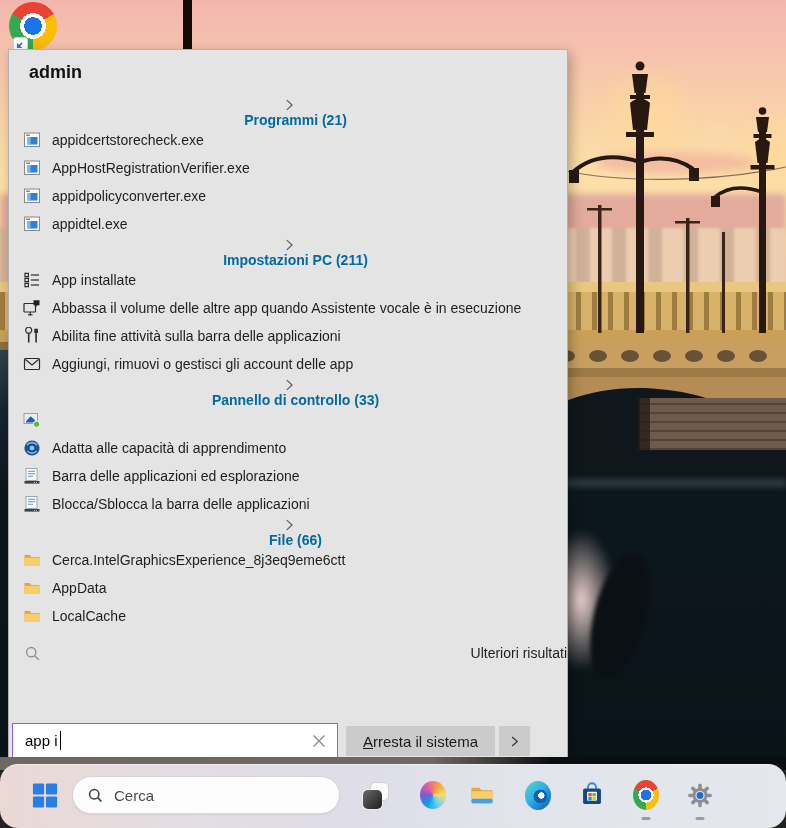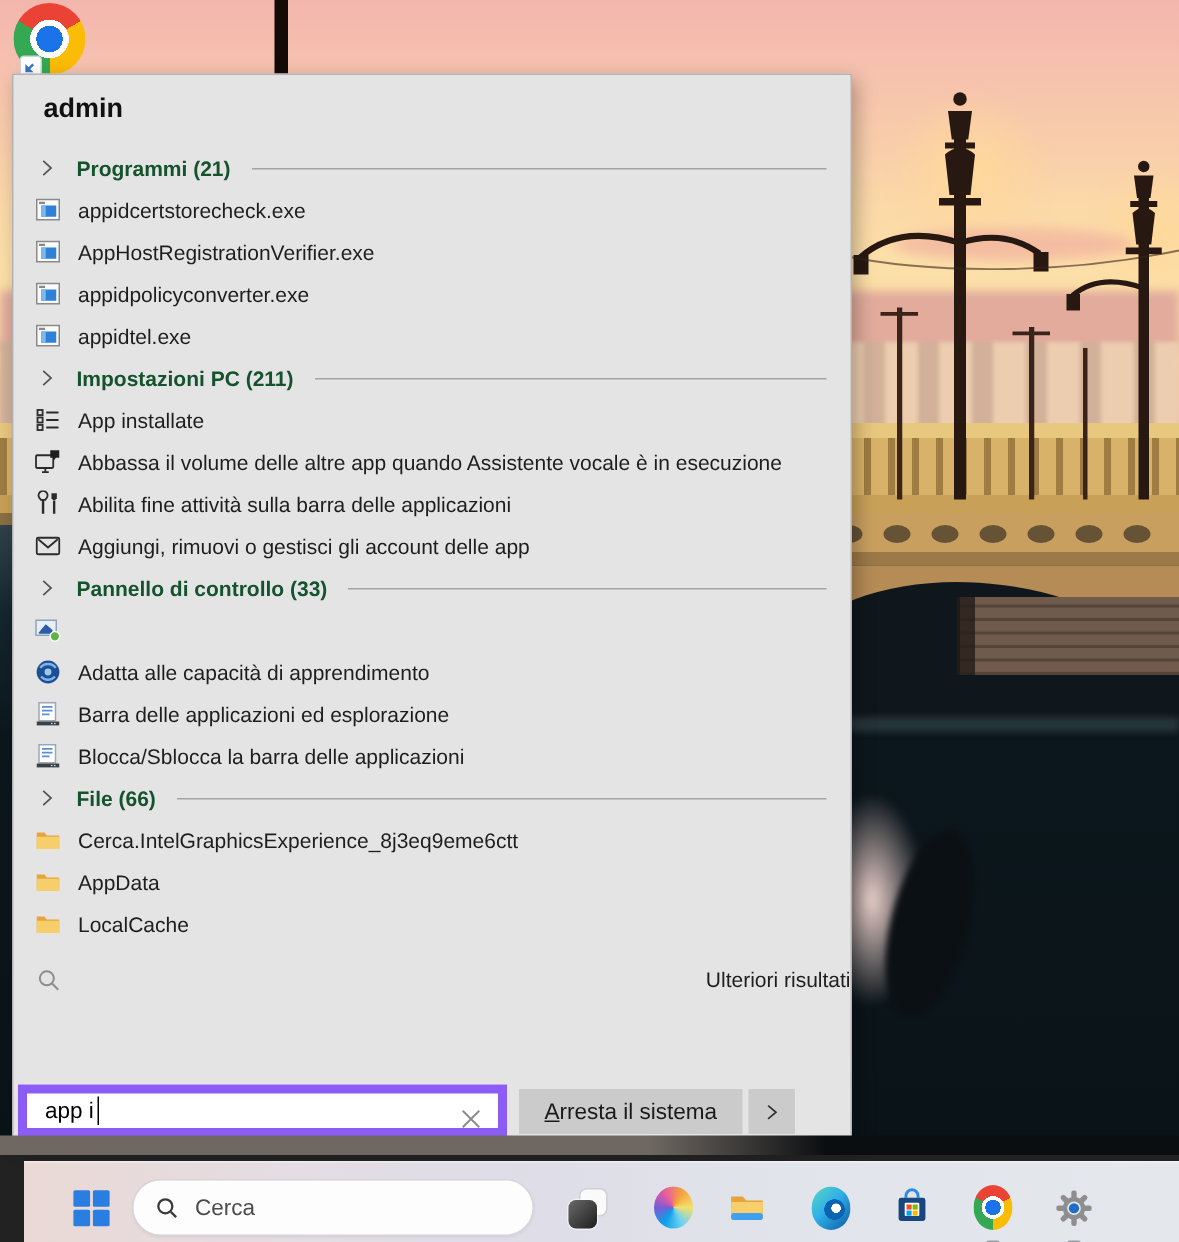--- a/index.html
+++ b/index.html
@@ -52,45 +52,45 @@
   .shortcut-badge{position:absolute;left:4px;top:35px;width:15px;height:15px;background:#fff;
     border-radius:3px;border:1px solid #cfd4da;display:flex;align-items:center;justify-content:center;}
 
   
   .menu{position:absolute;left:8px;top:49px;width:560px;height:713px;background:#e4e4e4;
     border:1px solid #b3b3b3;box-shadow:3px 4px 12px rgba(0,0,0,.28);overflow:hidden;color:#1e1e1e;}
   .m-title{margin:12px 0 0 20px;font-size:18px;font-weight:600;color:#111;}
   .m-list{margin-top:15px;}
   .m-row{height:28px;display:flex;align-items:center;padding-left:14px;font-size:14px;
     white-space:nowrap;cursor:default;}
-  .m-head{font-weight:bold;color:#14532d;padding-left:15px;}
+  .m-head{font-weight:bold;color:#0369a1;padding-left:15px;flex-direction:column;}
   .m-head .chev{margin-right:13px;flex:0 0 auto;display:flex;}
   .m-head .hline{flex:1 1 auto;border-top:1px solid #a3a3a3;margin:1px 16px 0 14px;height:0;}
   .m-row .ic{width:18px;height:18px;flex:0 0 18px;margin-right:11px;display:flex;
     align-items:center;justify-content:center;}
   .mt8{margin-top:9px;justify-content:space-between;}
   .small-ball{width:17px;height:17px;}
 
   .searchbox{position:absolute;left:3px;top:673px;width:326px;height:35px;background:#fff;
-    border:6px solid #8b5cf6;display:flex;align-items:center;padding:0 36px 0 12px;font-size:15px;color:#000;}
+    border:1px solid #8b5cf6;display:flex;align-items:center;padding:0 36px 0 12px;font-size:15px;color:#000;}
   .caret{width:1px;height:19px;background:#000;margin-left:2px;}
   .clear-x{position:absolute;right:9px;top:8px;width:18px;height:18px;display:flex;cursor:pointer;}
   .shutdown-wrap{position:absolute;left:337px;top:676px;display:flex;gap:4px;}
   .btn-shutdown{height:30px;background:#cbcbcb;border:none;font-family:inherit;font-size:15px;
     color:#1a1a1a;padding:0 17px;cursor:pointer;}
   .btn-shutdown u{text-decoration:underline;}
   .btn-arrow{width:31px;height:30px;background:#cbcbcb;border:none;display:flex;align-items:center;
     justify-content:center;cursor:pointer;}
 
   
   .bottom-strip{position:absolute;left:0;right:0;top:757px;height:13px;
     background:linear-gradient(90deg,#6f6862 0%,#6f6862 55%,#3c3a38 63%,#0b0e11 70%,#0b0e11 100%);}
-  .taskbar{position:absolute;left:16px;right:0;bottom:0;height:54px;
+  .taskbar{position:absolute;left:0;right:0;bottom:0;height:64px;
     background:linear-gradient(90deg,#ead9d5 0%,#e3dde4 25%,#dedde8 45%,#e1e4ea 65%,#e4e7ec 100%);
-    border-top:1px solid rgba(255,255,255,.45);}
+    border-top:1px solid rgba(255,255,255,.45);border-radius:18px;}
   .tb-btn{position:absolute;top:12px;width:38px;height:36px;border:none;background:transparent;
     border-radius:5px;display:flex;align-items:center;justify-content:center;cursor:pointer;}
   .tb-search{position:absolute;left:72px;top:11px;width:268px;height:38px;background:#fdfdfd;
     border:1px solid #d8d4da;border-radius:19px;display:flex;align-items:center;padding:0 14px;
     gap:10px;font-size:15px;color:#4b4b4b;cursor:pointer;box-shadow:0 1px 2px rgba(0,0,0,.06);}
   .dot{position:absolute;left:50%;transform:translateX(-50%);bottom:-7px;width:9px;height:3px;
     border-radius:2px;background:#9b9ba5;}
   .taskview{position:relative;width:27px;height:27px;}
   .taskview .back{position:absolute;right:0;top:0;width:19px;height:19px;border-radius:5px;
     background:#fafafa;border:1px solid #cfcfd4;}

